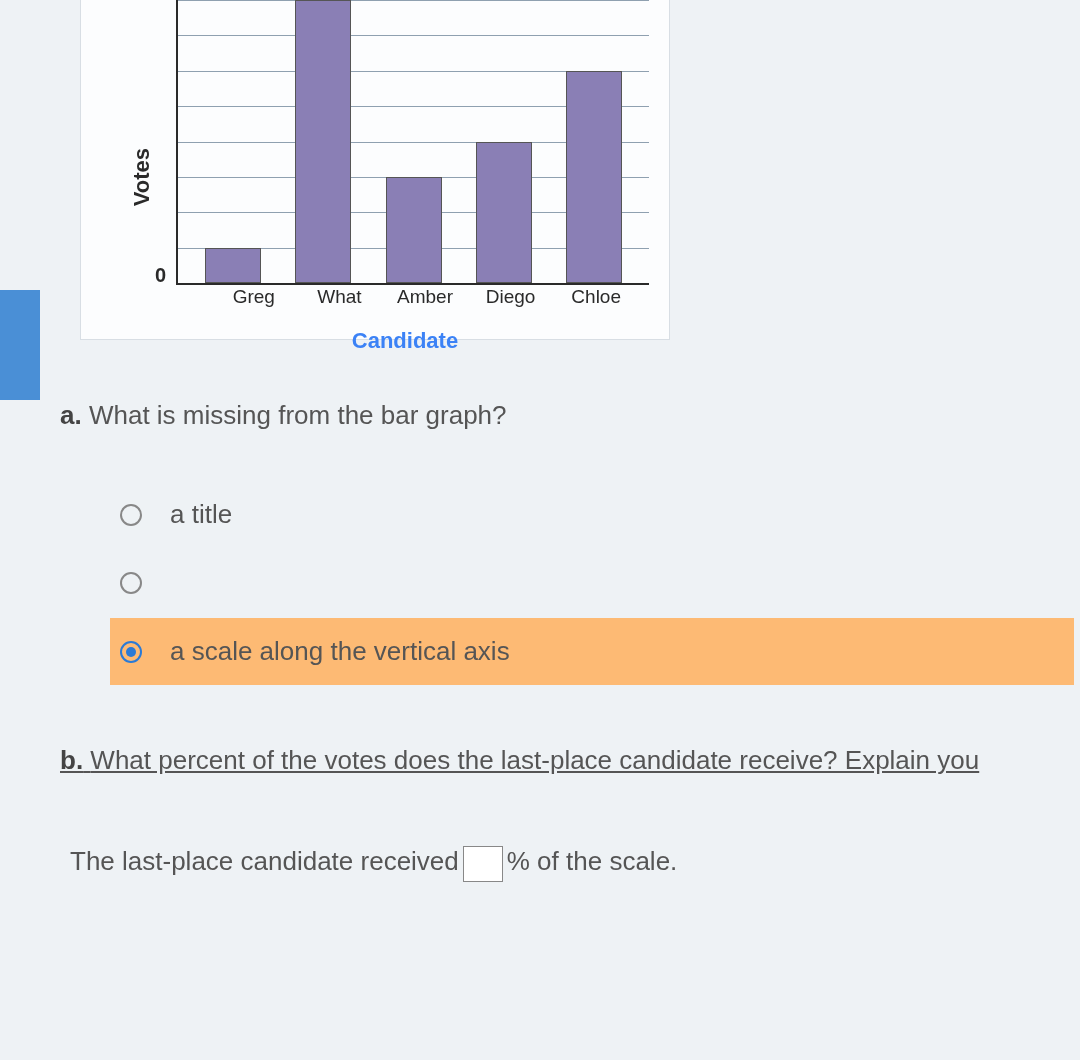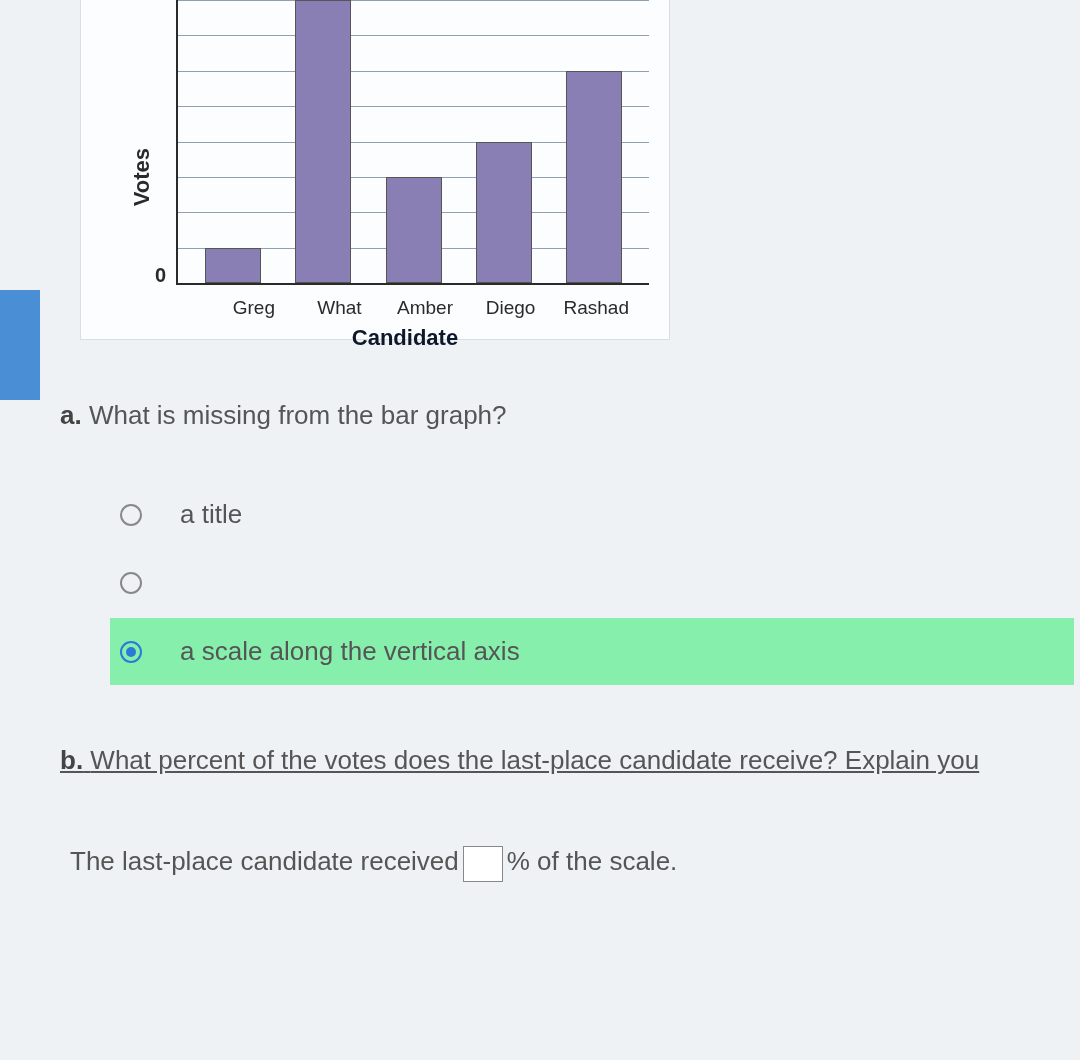--- a/index.html
+++ b/index.html
@@ -87,35 +87,34 @@
     }
     .bar {
       width: 56px;
       background: #8a7fb5;
       border: 1px solid #555;
     }
     .x-ticks {
       display: flex;
       margin-left: 80px;
       margin-right: 0;
-      padding: 12px 10px 0 10px;
-      justify-content: flex-end;
+      padding: 1px 10px 0 10px;
     }
     .x-ticks div {
       flex: 1;
       text-align: center;
       font-size: 19px;
       color: #2a2a2a;
     }
     .xlabel {
       text-align: center;
       font-size: 22px;
       font-weight: bold;
-      color: #0f172a;
-      margin-top: 6px;
+      color: #3b82f6;
+      margin-top: 20px;
       margin-left: 40px;
     }
     .content {
       position: absolute;
       left: 60px;
       top: 400px;
       right: 6px;
     }
     .question {
       font-size: 26px;
@@ -130,24 +129,23 @@
       margin-left: 50px;
     }
     .option {
       display: flex;
       align-items: center;
       font-size: 26px;
       color: #555;
       padding: 18px 10px;
       margin-bottom: 6px;
       cursor: pointer;
-      gap: 10px;
     }
     .option.selected {
-      background: #86efac;
+      background: #fdba74;
     }
     .radio {
       width: 22px;
       height: 22px;
       border: 2px solid #888;
       border-radius: 50%;
       margin-right: 28px;
       position: relative;
       flex-shrink: 0;
     }
@@ -225,21 +223,21 @@
             <div class="bar" style="height: 75%;"></div>
           </div>
         </div>
     </div>
   </div>
   <div class="x-ticks" id="xticks">
       <div>Greg</div>
       <div>What</div>
       <div>Amber</div>
       <div>Diego</div>
-      <div>Rashad</div>
+      <div>Chloe</div>
     </div>
   <div class="xlabel">Candidate</div>
 </div>
 
 <div class="content">
   <div class="question">
     <span class="lbl">a.</span>
     <span>What is missing from the bar graph?</span>
   </div>
   <div class="options" id="options">

